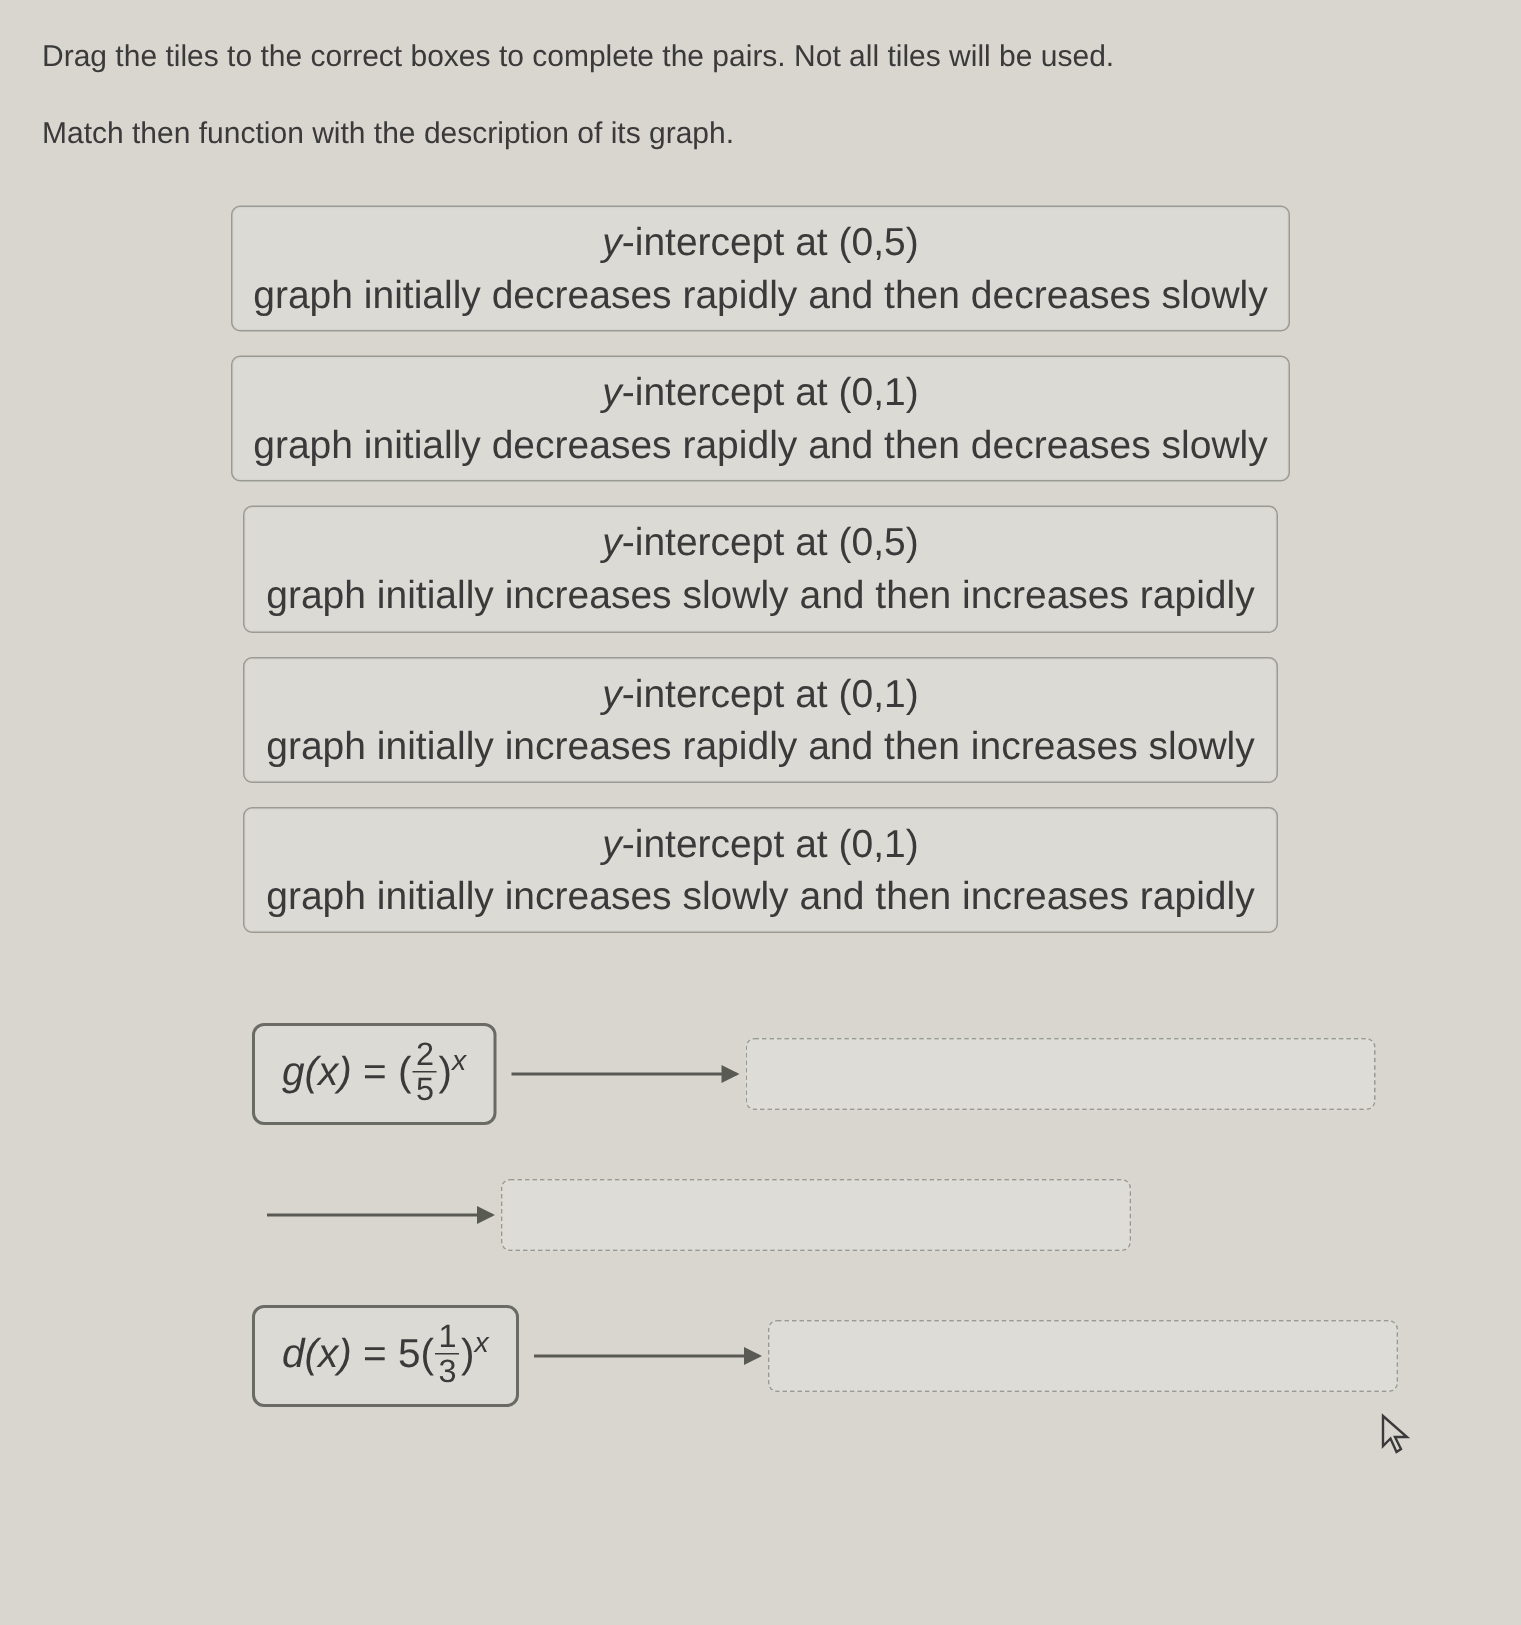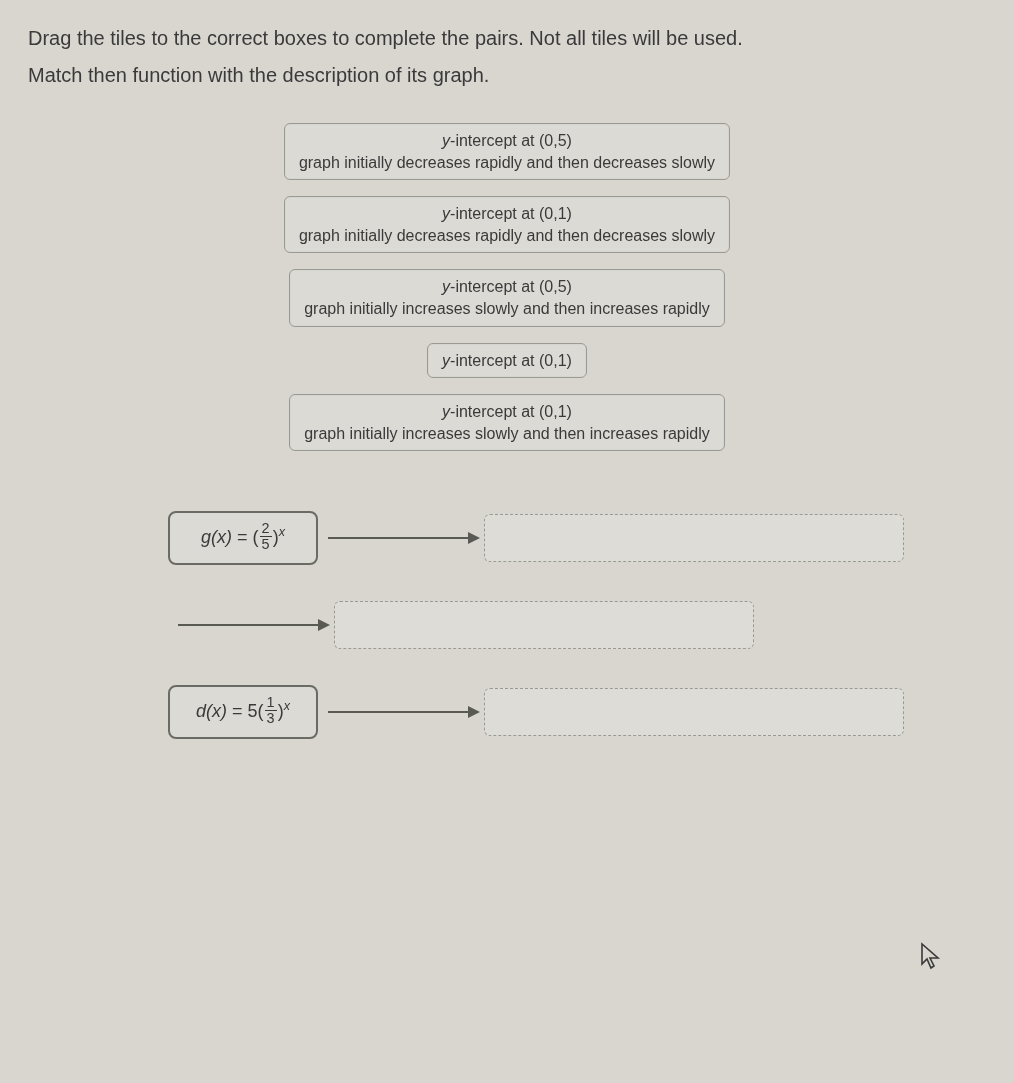--- a/index.html
+++ b/index.html
@@ -6,40 +6,40 @@
     margin: 0;
     padding: 24px 28px;
     font-family: Arial, Helvetica, sans-serif;
     font-size: 20px;
     color: #3a3a3a;
     background: #d9d6d0;
     width: 1014px;
     box-sizing: border-box;
   }
   .instructions {
-    margin-bottom: 12px;
+    margin-bottom: 26px;
     line-height: 1.4;
   }
   .sub-instructions {
     margin-bottom: 36px;
   }
   .tiles-area {
     display: flex;
     flex-direction: column;
     align-items: center;
     gap: 16px;
     margin-bottom: 60px;
   }
   .tile {
     border: 1px solid #9a9a95;
     border-radius: 6px;
     background: #dcdad4;
     padding: 6px 14px;
     text-align: center;
-    font-size: 16px;
+    font-size: 26px;
     line-height: 1.35;
     cursor: grab;
     box-shadow: 0 0 0 1px rgba(0,0,0,0.02) inset;
   }
   .tile .line1 {
     display: block;
   }
   .tile .line2 {
     display: block;
   }
@@ -52,21 +52,21 @@
   }
   .pair-row {
     display: flex;
     align-items: center;
   }
   .func-box {
     border: 2px solid #6b6b66;
     border-radius: 8px;
     background: #dcdad4;
     padding: 10px 18px;
-    font-size: 18px;
+    font-size: 27px;
     font-style: italic;
     min-width: 150px;
     text-align: center;
     box-sizing: border-box;
   }
   .arrow {
     position: relative;
     width: 150px;
     height: 2px;
     background: #5a5a55;
@@ -127,20 +127,21 @@
     <div class="tile">
       <span class="line1"><span class="ital">y</span>-intercept at (0,1)</span>
       <span class="line2">graph initially decreases rapidly and then decreases slowly</span>
     </div>
     <div class="tile">
       <span class="line1"><span class="ital">y</span>-intercept at (0,5)</span>
       <span class="line2">graph initially increases slowly and then increases rapidly</span>
     </div>
     <div class="tile">
       <span class="line1"><span class="ital">y</span>-intercept at (0,1)</span>
+      <span class="line2">graph initially increases rapidly and then increases slowly</span>
     </div>
     <div class="tile">
       <span class="line1"><span class="ital">y</span>-intercept at (0,1)</span>
       <span class="line2">graph initially increases slowly and then increases rapidly</span>
     </div>
   </div>
 
 <div class="pairs" id="pairs-area">
     <div class="pair-row">
       <div class="func-box"><span>g</span>(<span>x</span>)<span style="font-style:normal"> = (</span><span class="frac"><span class="num">2</span><span class="den">5</span></span><span style="font-style:normal">)</span><span class="sup">x</span></div>

